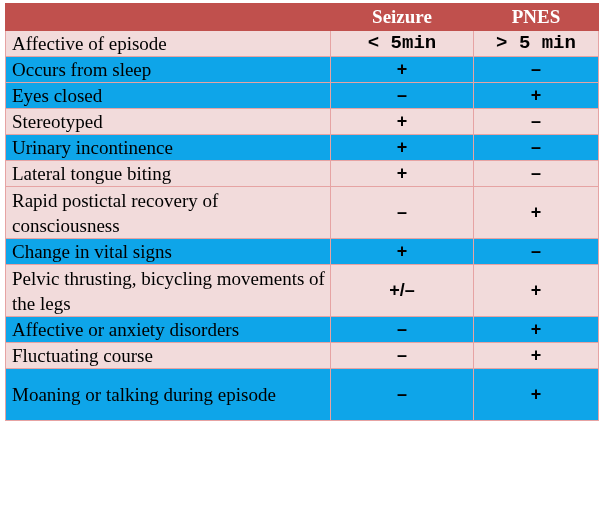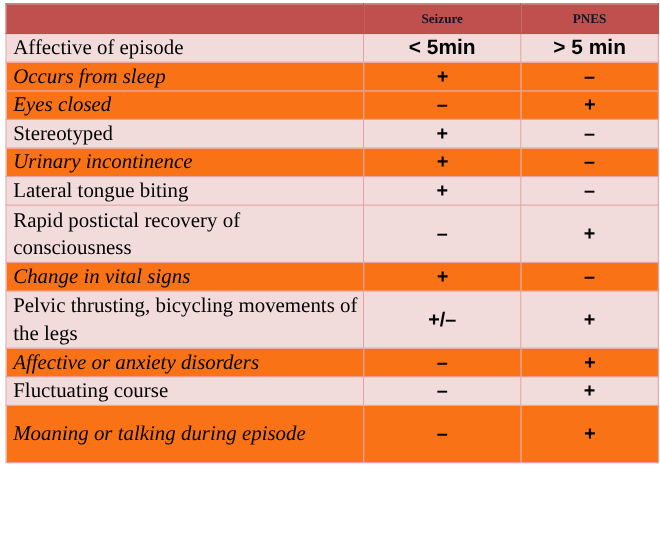--- a/index.html
+++ b/index.html
@@ -21,53 +21,53 @@
     width: 593px;
     border-collapse: collapse;
     table-layout: fixed;
   }
   table.cmp col.c1 { width: 325px; }
   table.cmp col.c2 { width: 143px; }
   table.cmp col.c3 { width: 125px; }
 
   thead th {
     background: #c0504d;
-    color: #0f172a;
+    color: #ffffff;
     font-weight: bold;
-    font-size: 12px;
+    font-size: 19px;
     height: 26px;
     padding: 0;
     text-align: center;
     border: 1px solid #c0504d;
     line-height: 26px;
   }
   thead th.blank { text-align: left; }
 
   tbody td {
     border: 1px solid #e6a3a3;
     padding: 0 0 0 6px;
     font-size: 19px;
     color: #000000;
     line-height: 25px;
     vertical-align: middle;
   }
   tbody tr.one td { height: 25px; }
   tbody tr.two td { height: 51px; }
   tbody tr.shade td { background: #f2dbdb; }
-  tbody tr.plain td { background: #f97316; font-style: italic; }
+  tbody tr.plain td { background: #0ea5e9; }
 
   td.val {
     text-align: center;
     padding: 0 !important;
     font-weight: bold;
     font-family: "Liberation Sans", "DejaVu Sans", sans-serif;
     font-size: 18px;
   }
   td.val.txt {
-    font-family: Liberation Sans, sans-serif;
+    font-family: Liberation Mono, monospace;
     font-size: 19px;
     margin-left: 36px;
   }
   td.label {
     font-family: "Liberation Serif", "DejaVu Serif", serif;
   }
 </style>
 </head>
 <body>
 

